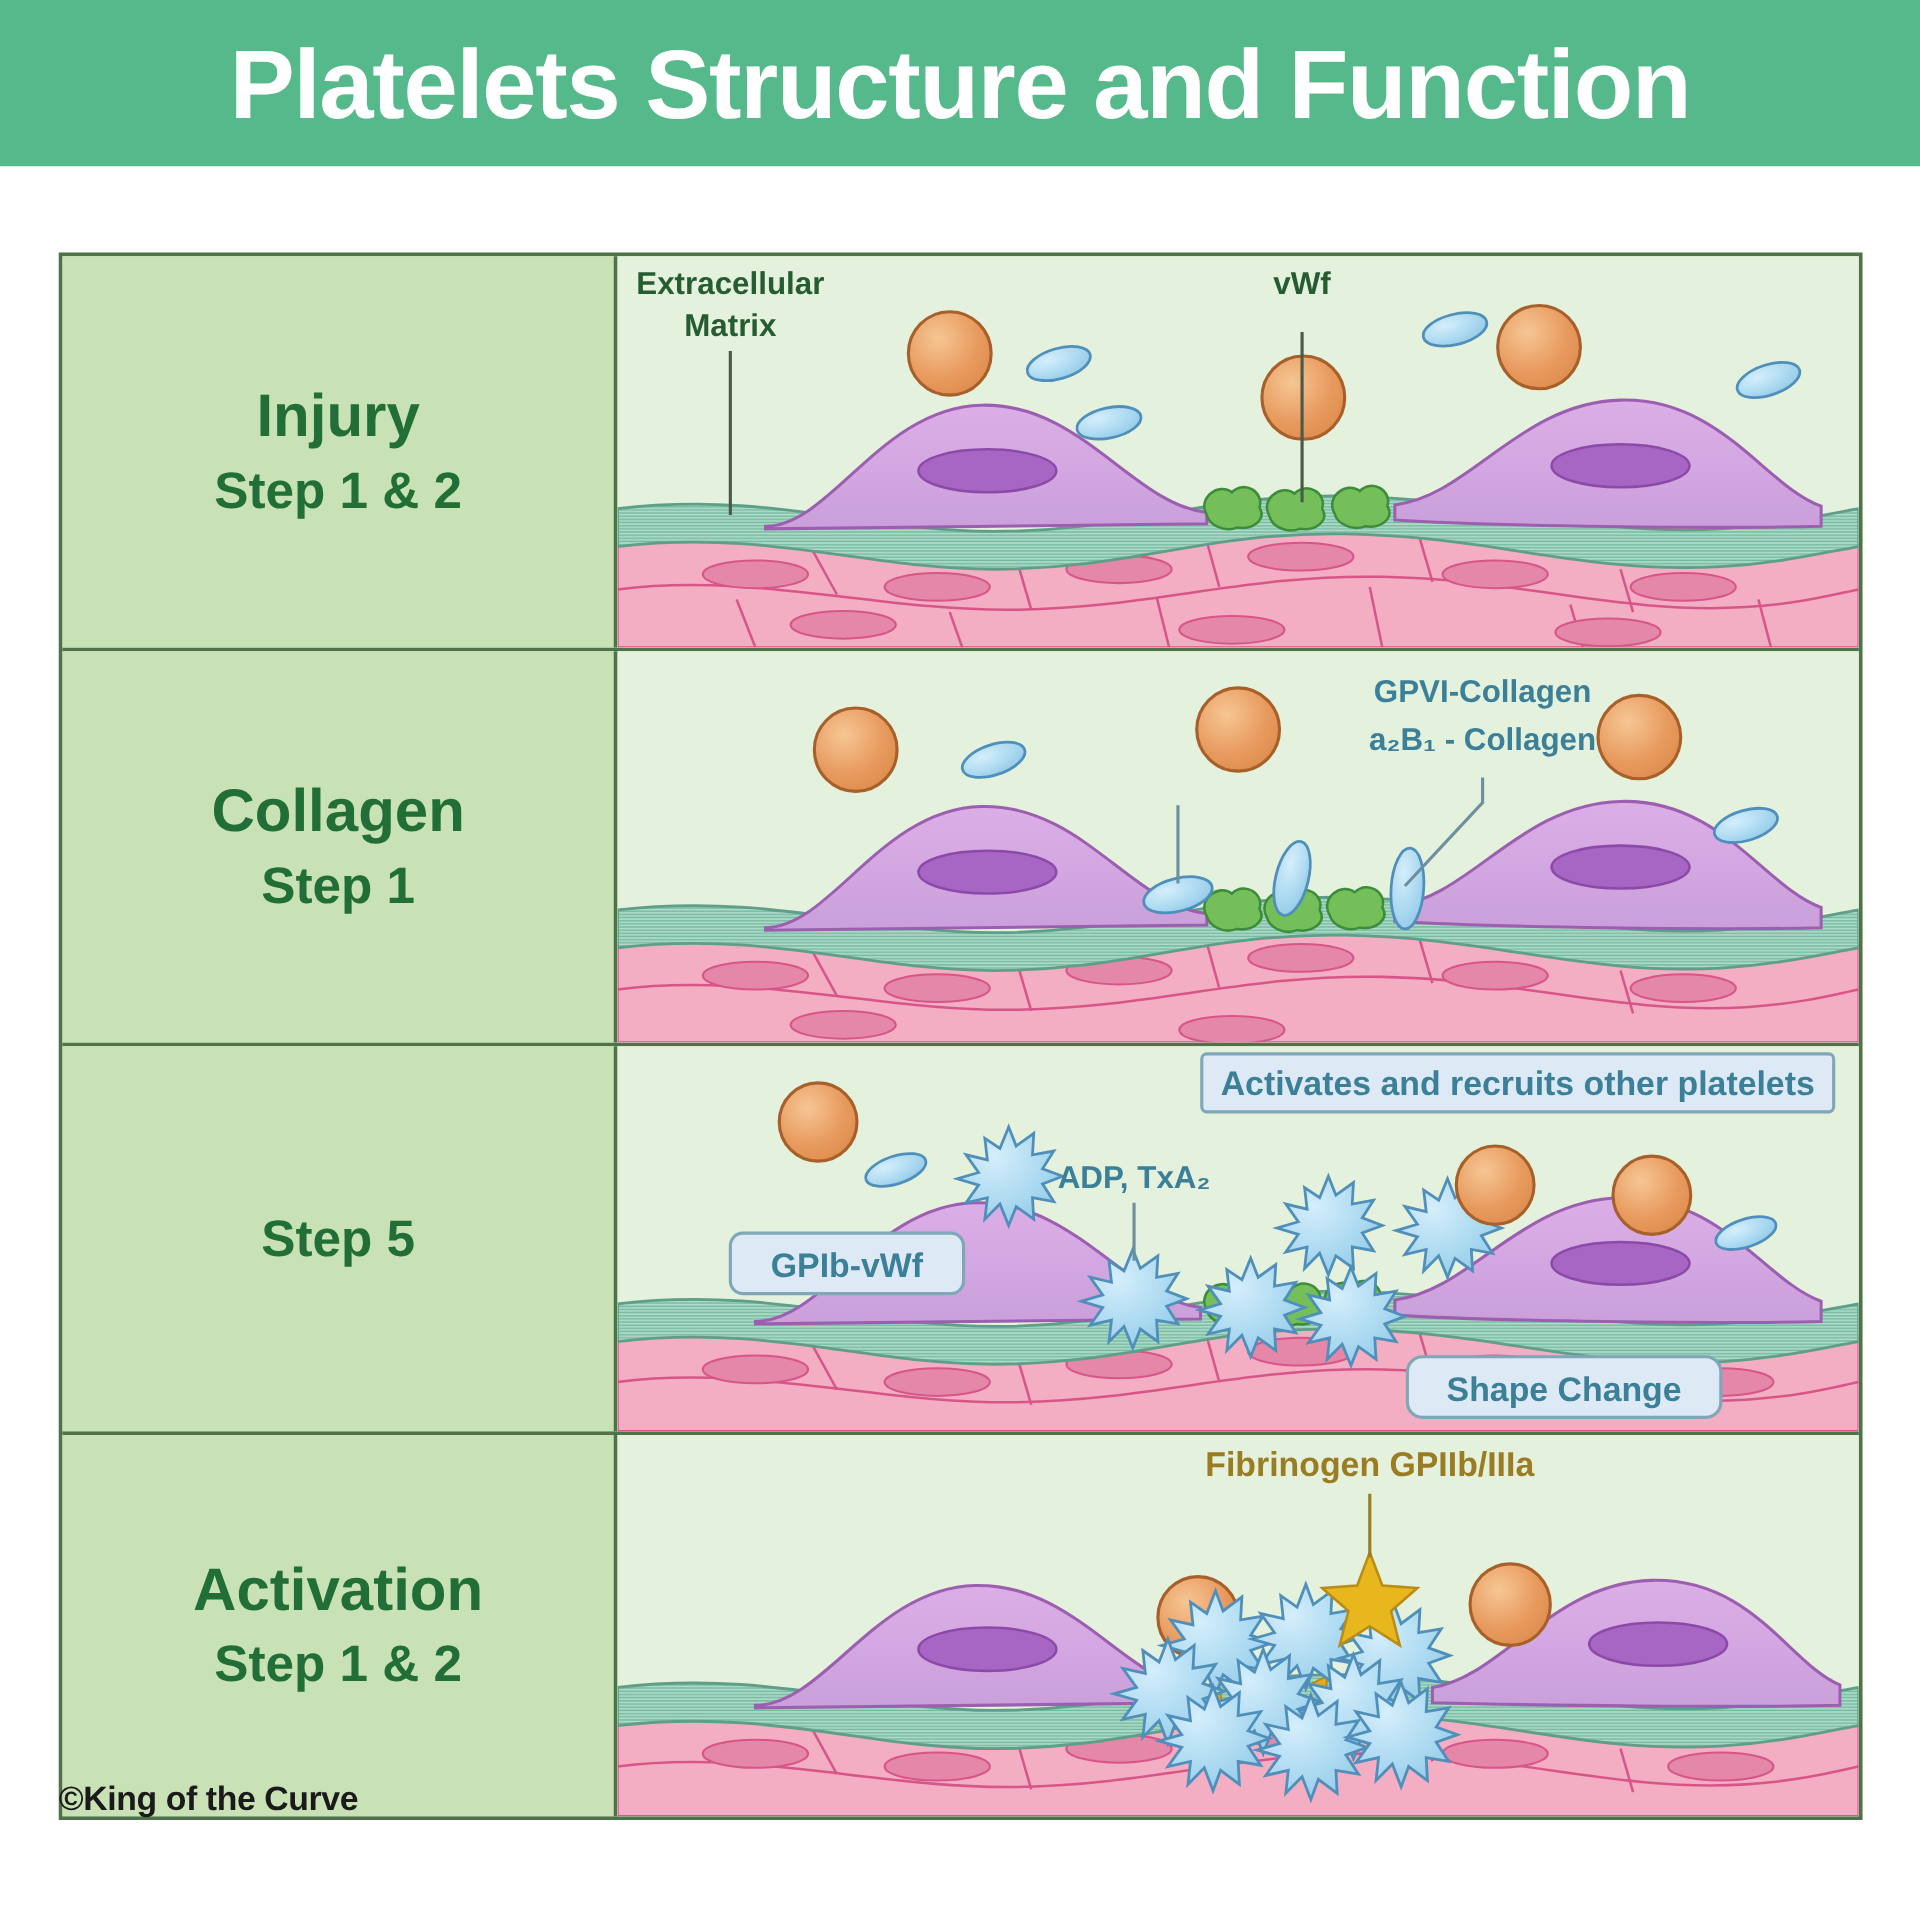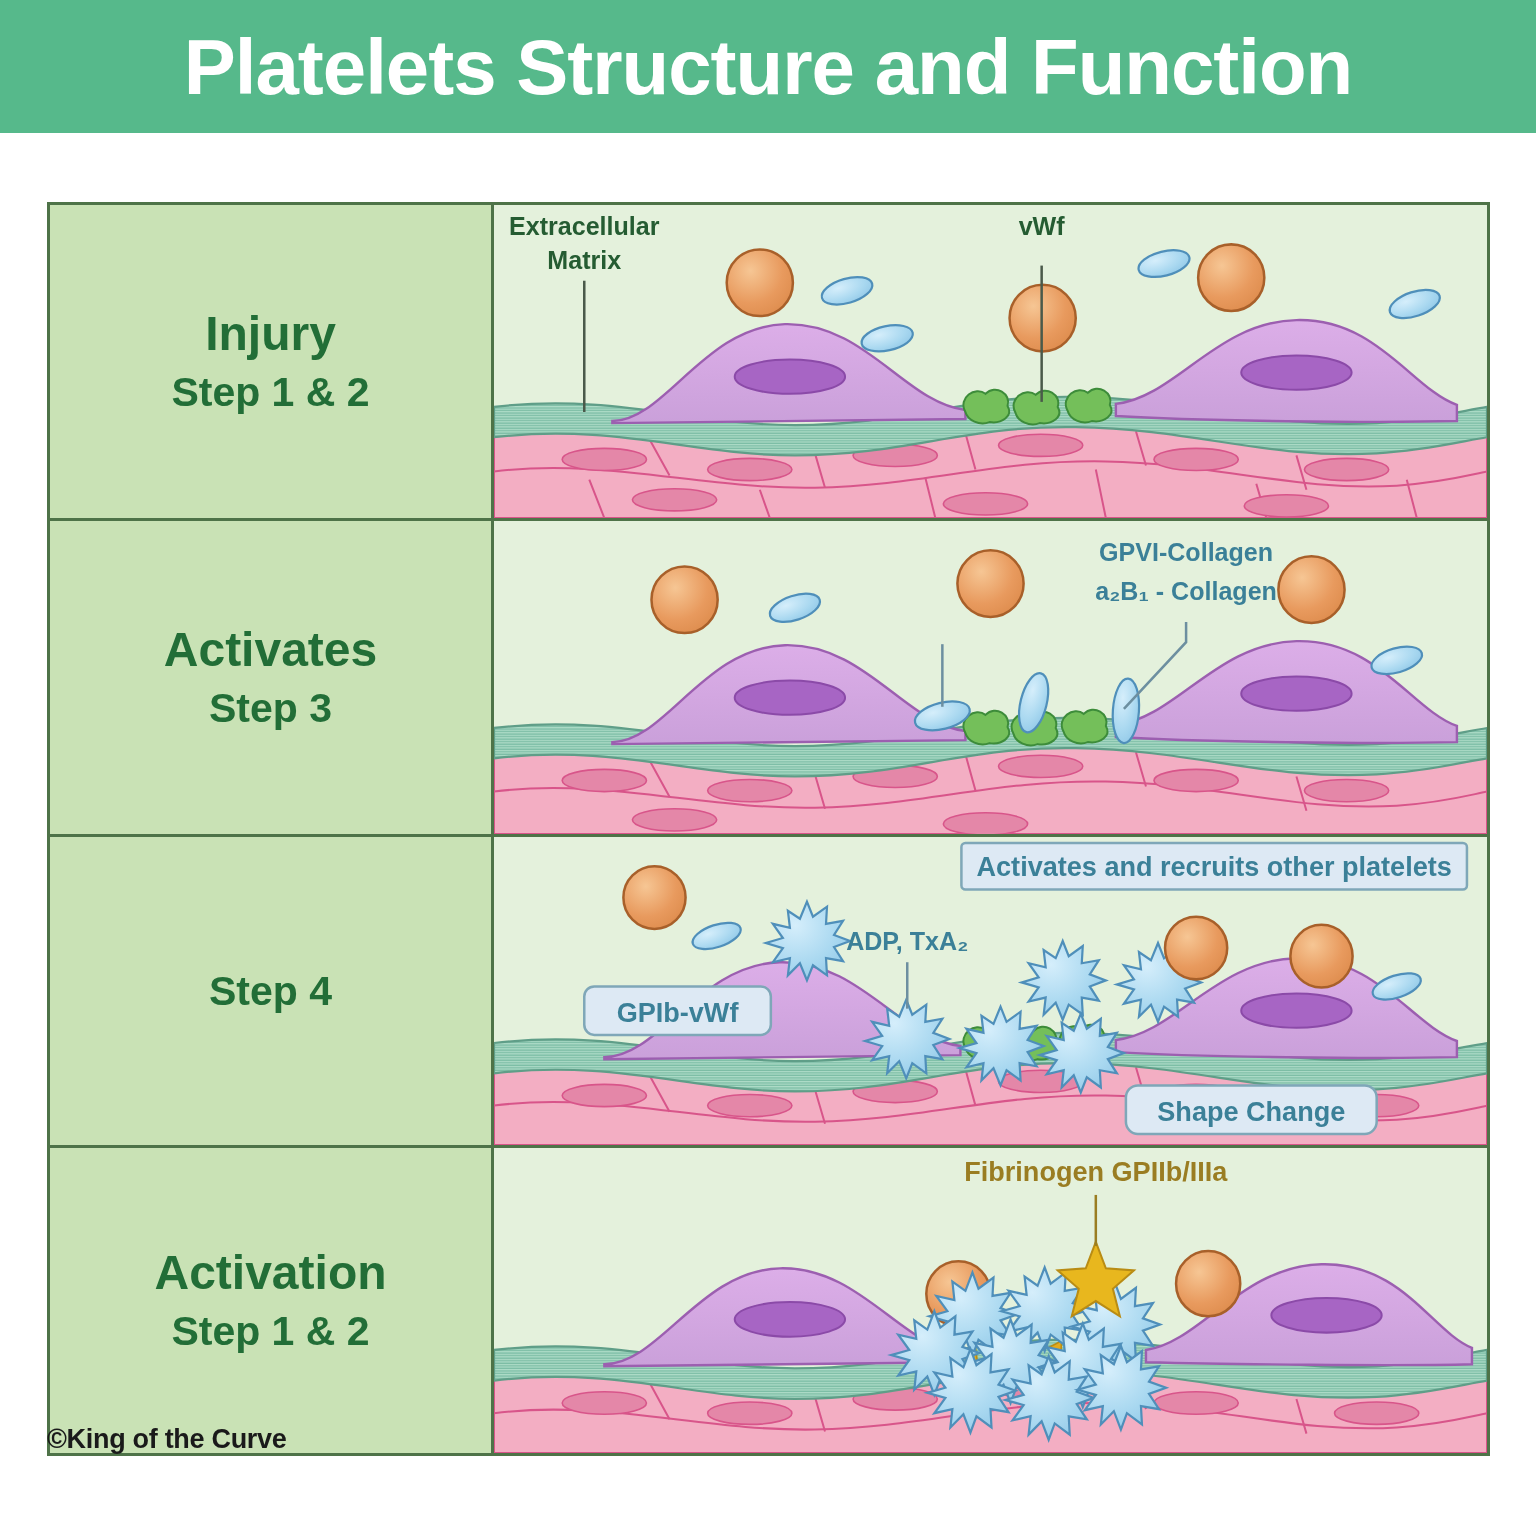--- a/index.html
+++ b/index.html
@@ -188,22 +188,22 @@
 
         <text class="lbl lbl-dark" x="90" y="30" font-size="25" text-anchor="middle">Extracellular</text>
         <text class="lbl lbl-dark" x="90" y="63" font-size="25" text-anchor="middle">Matrix</text>
         <text class="lbl lbl-dark" x="546" y="30" font-size="25" text-anchor="middle">vWf</text>
       </svg>
     </div>
   </div>
 
   <div class="row r2">
     <div class="label-cell">
-      <div class="stage-name">Activates</div>
-      <div class="stage-step">Step 3</div>
+      <div class="stage-name">Collagen</div>
+      <div class="stage-step">Step 1</div>
     </div>
     <div class="illus-cell">
       <svg viewBox="0 0 990 310" preserveAspectRatio="none">
 
         <g>
           <path d="M0,233 C120,219 200,251 300,251 C410,251 470,221 580,223 C700,225 770,255 880,249 C930,246 965,237 990,233 L990,310 L0,310 Z" fill="#f3aec3" stroke="#d8558a" stroke-width="2"></path>
           <path d="M0,268 C110,254 210,286 320,284 C430,282 500,256 610,258 C720,260 800,288 900,282 C945,279 970,272 990,268" fill="none" stroke="#d8558a" stroke-width="2"></path>
           <path d="M155,237 L175,273 M320,251 L330,285 M470,231 L480,267 M640,229 L650,263 M800,253 L810,287" stroke="#d8558a" stroke-width="2" fill="none"></path>
           <ellipse cx="110" cy="257" rx="42" ry="11" fill="#e487a8" stroke="#d8558a" stroke-width="1.6"></ellipse>
           <ellipse cx="255" cy="267" rx="42" ry="11" fill="#e487a8" stroke="#d8558a" stroke-width="1.6"></ellipse>
@@ -252,21 +252,21 @@
         <polyline class="leader-teal" points="628,186 690,120 690,100"></polyline>
 
         <text class="lbl lbl-teal" x="690" y="40" font-size="25" text-anchor="middle">GPVI-Collagen</text>
         <text class="lbl lbl-teal" x="690" y="78" font-size="25" text-anchor="middle">a₂B₁ - Collagen</text>
       </svg>
     </div>
   </div>
 
   <div class="row r3">
     <div class="label-cell">
-      <div class="stage-step">Step 4</div>
+      <div class="stage-step">Step 5</div>
     </div>
     <div class="illus-cell">
       <svg viewBox="0 0 990 305" preserveAspectRatio="none">
 
         <g>
           <path d="M0,232 C120,218 200,250 300,250 C410,250 470,220 580,222 C700,224 770,254 880,248 C930,245 965,236 990,232 L990,305 L0,305 Z" fill="#f3aec3" stroke="#d8558a" stroke-width="2"></path>
           <path d="M0,266 C110,252 210,284 320,282 C430,280 500,254 610,256 C720,258 800,286 900,280 C945,277 970,270 990,266" fill="none" stroke="#d8558a" stroke-width="2"></path>
           <path d="M155,236 L175,272 M320,250 L330,284 M470,230 L480,266 M640,228 L650,262 M800,252 L810,286" stroke="#d8558a" stroke-width="2" fill="none"></path>
           <ellipse cx="110" cy="256" rx="42" ry="11" fill="#e487a8" stroke="#d8558a" stroke-width="1.6"></ellipse>
           <ellipse cx="255" cy="266" rx="42" ry="11" fill="#e487a8" stroke="#d8558a" stroke-width="1.6"></ellipse>

